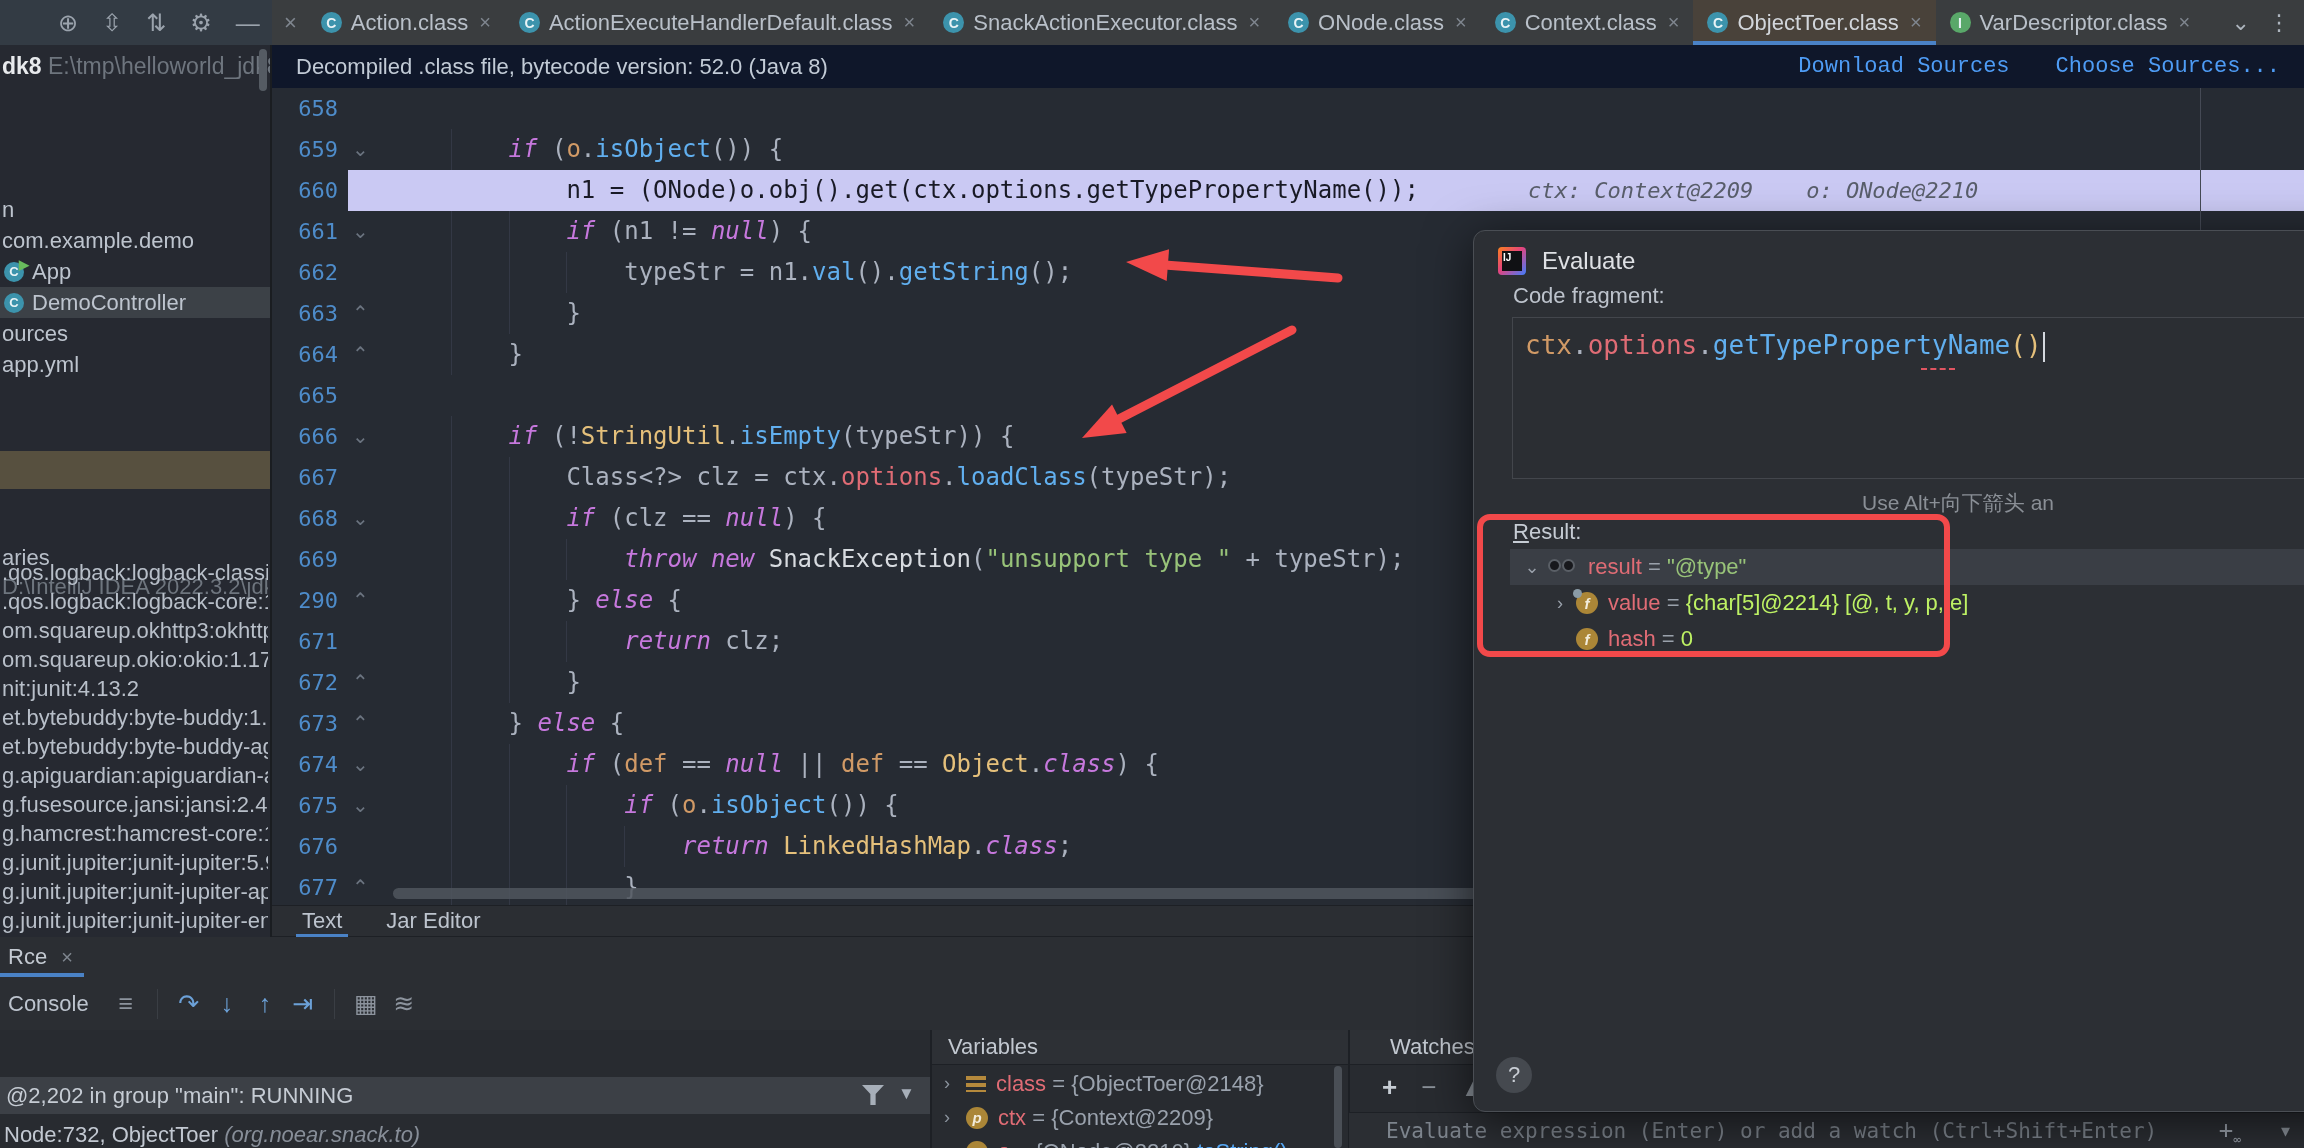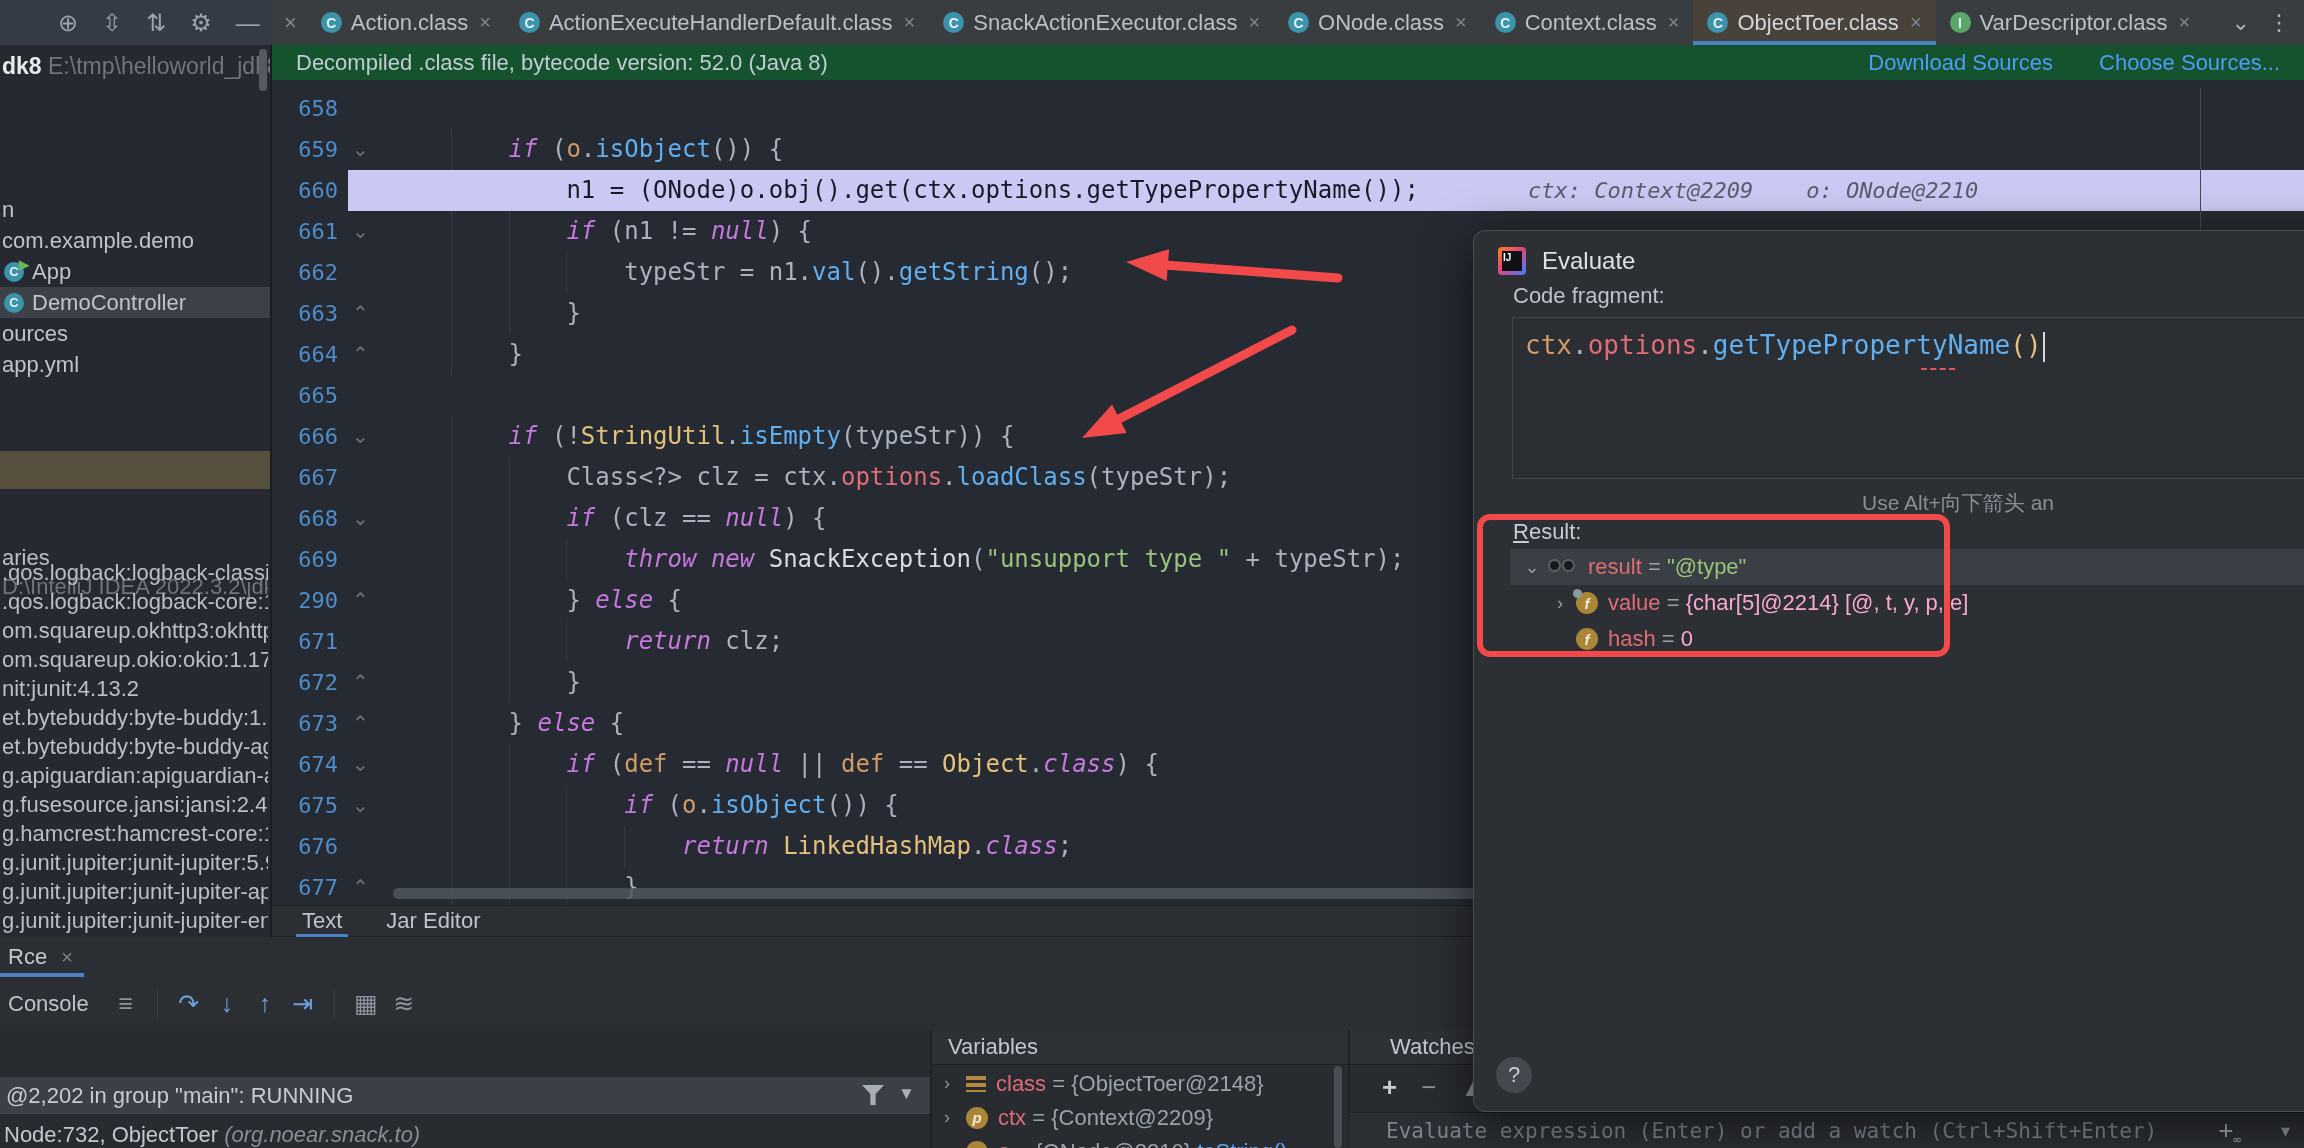--- a/index.html
+++ b/index.html
@@ -15,23 +15,23 @@
   .tab{display:flex;align-items:center;gap:9px;padding:0 14px;font-size:22px;color:#b9c0c9;position:relative;white-space:nowrap;}
   .tab.selected{background:#49423a;color:#d2d6db;}
   .tab.selected::after{content:"";position:absolute;left:0;right:0;bottom:0;height:4px;background:#4a82c6;}
   .badge{width:21px;height:21px;border-radius:50%;font-size:14px;font-weight:bold;color:#e8f3f6;display:flex;align-items:center;justify-content:center;flex:none;}
   .badge.c{background:#3c93ac;}
   .badge.i{background:#59a869;}
   .tab .x{color:#7f868f;font-size:20px;margin-left:2px;}
   .tab-actions{display:flex;align-items:center;gap:18px;padding:0 14px;color:#aeb6bf;font-size:22px;flex:none;}
 
   
-  .notif{position:absolute;left:272px;top:45px;width:2032px;height:35px;background:#14532d;display:flex;align-items:center;font-size:22px;color:#c2cbd6;padding:0 24px;box-sizing:border-box;}
+  .notif{position:absolute;left:272px;top:45px;width:2032px;height:43px;background:#0f172a;display:flex;align-items:center;font-size:22px;color:#c2cbd6;padding:0 24px;box-sizing:border-box;}
   .notif .links{margin-left:auto;display:flex;gap:46px;}
-  .notif .links span{color:#4e9cf5;cursor:pointer;}
+  .notif .links span{color:#4e9cf5;cursor:pointer;font-family:Liberation Mono, monospace;}
 
   
   .sidebar{position:absolute;left:0;top:45px;width:270px;height:892px;background:#262931;overflow:hidden;}
   .side-root{position:absolute;left:2px;top:8px;font-size:23px;white-space:nowrap;}
   .side-root b{color:#e8eaed;}
   .side-root span{color:#6e757e;}
   .side-row{position:absolute;left:0;width:270px;height:31px;display:flex;align-items:center;font-size:22px;color:#bdc4ce;white-space:nowrap;}
   .side-row.hl{background:#3c4147;}
   .side-row .badge{width:20px;height:20px;font-size:13px;margin:0 8px 0 4px;position:relative;}
   .side-row .run{position:absolute;right:-5px;top:-5px;color:#68bb5c;font-size:13px;}
@@ -114,21 +114,21 @@
   .squiggle{position:absolute;left:408px;top:46px;width:34px;height:4px;border-bottom:2px dashed #e05561;}
   .dlg-hint{position:absolute;left:388px;top:258px;font-size:21px;color:#8a8f96;white-space:nowrap;}
   .result-label{position:absolute;left:39px;top:288px;font-size:22px;color:#c6ccd4;}
   .result-label::first-letter{text-decoration:underline;}
   .res-row{position:absolute;left:36px;width:830px;height:36px;display:flex;align-items:center;font-size:22px;white-space:pre;}
   .res-row.sel{background:#3a3e45;}
   .res-row .chev{color:#9aa1ab;width:28px;text-align:center;font-size:18px;flex:none;}
   .res-row .name{color:#e06c75;}
   .res-row .eq{color:#9aa1ab;}
   .res-row .v-str{color:#98c379;}
-  .res-row .v-gray{color:#f9a8d4;}
+  .res-row .v-gray{color:#bef264;}
   .ic-result{width:34px;height:16px;position:relative;flex:none;margin-right:8px;}
   .ic-result::before,.ic-result::after{content:"";position:absolute;top:0;width:13px;height:13px;border-radius:50%;background:#17181c;border:2px solid #5a5f66;box-sizing:border-box;}
   .ic-result::before{left:2px;}
   .ic-result::after{left:16px;}
   .help-btn{position:absolute;left:22px;top:826px;width:36px;height:36px;border-radius:50%;background:#45494f;color:#c8cdd4;font-size:22px;display:flex;align-items:center;justify-content:center;}
 
   
   .annot{position:absolute;left:0;top:0;z-index:50;pointer-events:none;}
 </style>
 </head>

